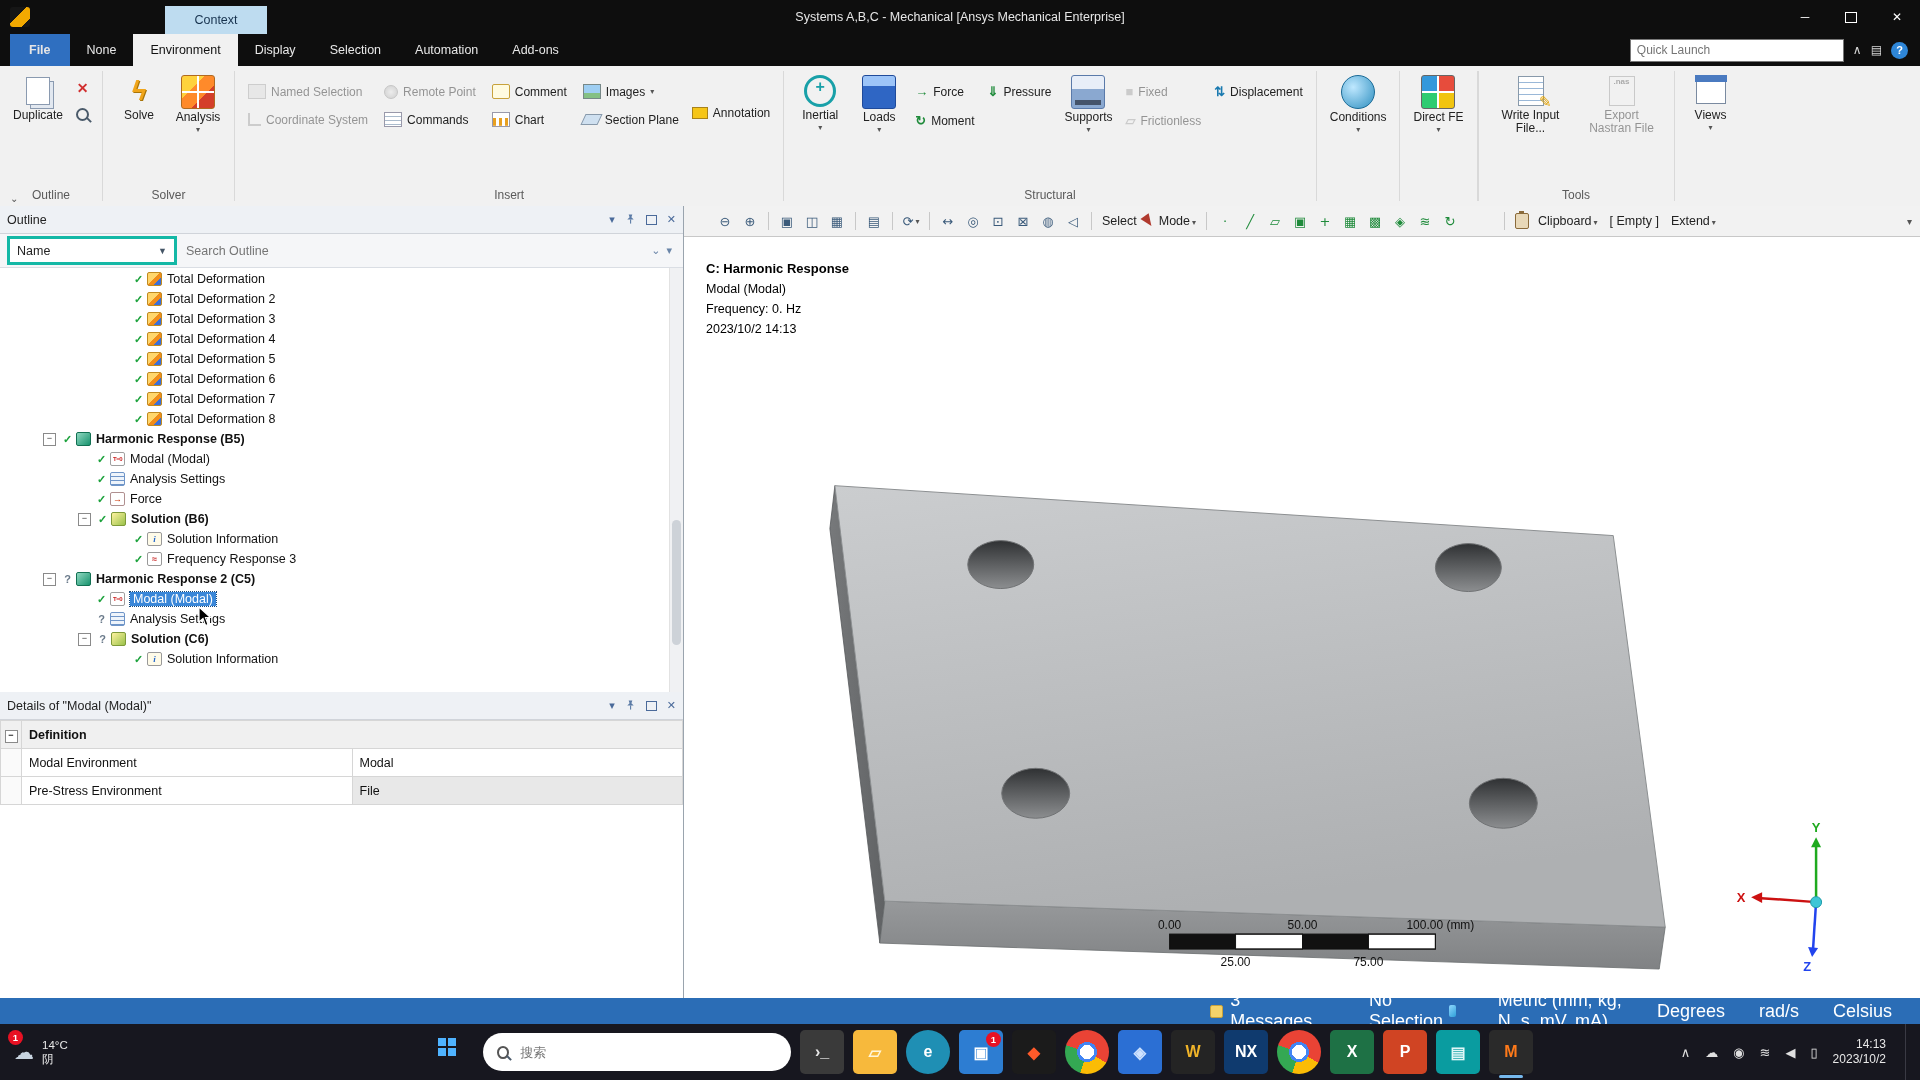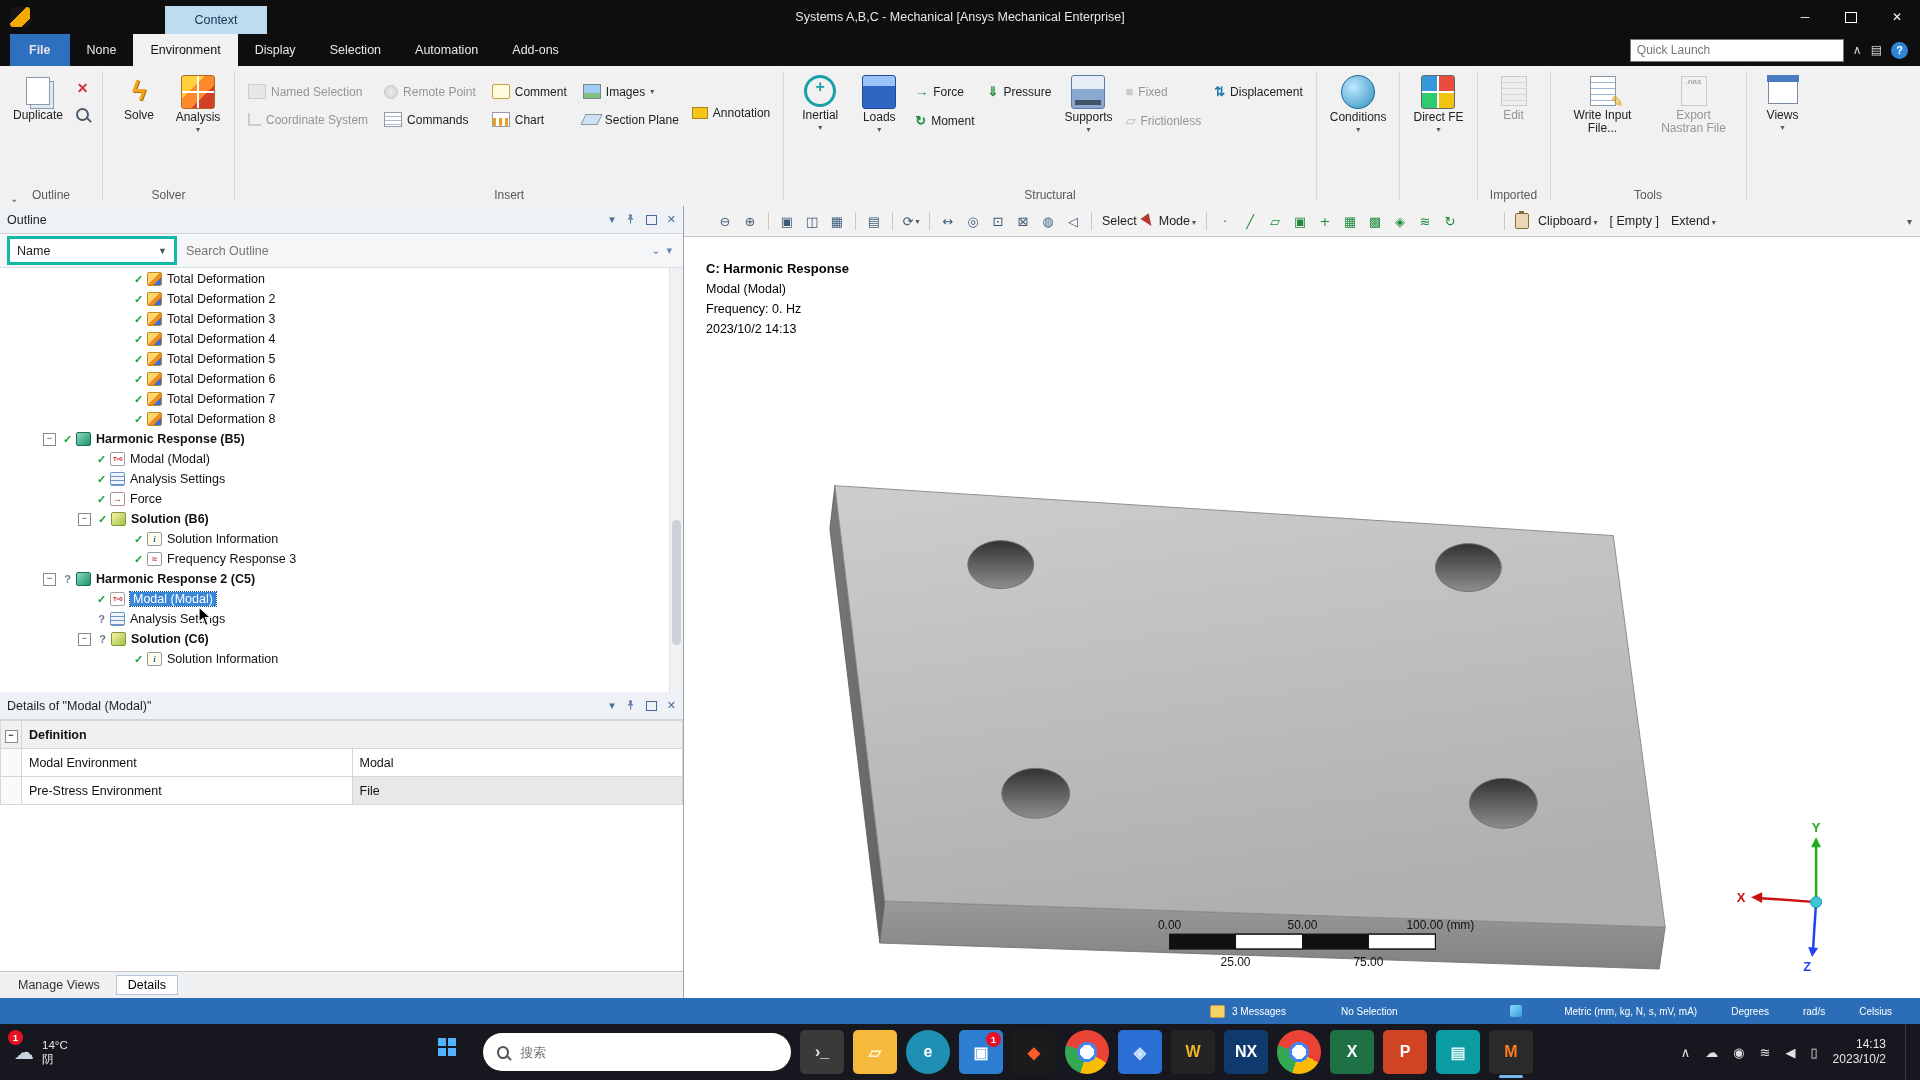--- a/index.html
+++ b/index.html
@@ -176,21 +176,21 @@
   .gright{margin-left:36px;display:flex;align-items:center;gap:6px;}
   .goverflow{margin-left:auto;color:#555;font-size:10px;}
 
   .viewport{flex:1;position:relative;background:#fff;overflow:hidden;}
   .viewport svg{position:absolute;inset:0;}
   .vp-ann{position:absolute;left:22px;top:22px;font-size:12.5px;color:#000;line-height:20px;}
   .vp-ann .b{font-weight:bold;font-size:13px;}
 
   
   .statusbar{position:absolute;left:0;right:0;top:998px;height:26px;background:#2b6db6;color:#fff;display:flex;
-             align-items:center;font-size:10px;}
+             align-items:center;font-size:18px;}
   .sb-msg{margin-left:1210px;display:flex;gap:7px;align-items:center;}
   .sb-bubble{width:13px;height:11px;background:#f5d36a;border:1px solid #c8a23c;border-radius:2px;}
   .sb-sel{margin-left:55px;}
   .sb-right{margin-left:auto;display:flex;gap:34px;padding-right:28px;align-items:center;}
   .sb-unit-ico{width:12px;height:12px;background:linear-gradient(135deg,#8fd8ff,#2fa0d8);border-radius:2px;display:inline-block;
                margin-right:-26px;}
   .sb-units{margin-left:34px;}
 
   
   .taskbar{position:absolute;left:0;right:0;top:1024px;height:56px;background:#17171f;color:#e8e8e8;}
@@ -415,31 +415,20 @@
         <button class="rbig">
           <span class="bicon ic-directfe"></span>
           <span class="rl">Direct FE</span>
           <span class="dd-arrow">▾</span>
         </button>
       </div>
       <div class="rgrouplabel"></div>
     </div>
     <div class="rsep"></div>
 
-    <div class="rgroup">
-      <div class="rcontent">
-        <button class="rbig disabled">
-          <span class="bicon">
-              <span class="ic-edit"></span>
-            </span>
-          <span class="rl">Edit</span>
-        </button>
-      </div>
-      <div class="rgrouplabel">Imported</div>
-    </div>
     <div class="rsep"></div>
 
     <div class="rgroup">
       <div class="rcontent">
         <button class="rbig">
           <span class="bicon">
               <span class="ic-write"></span>
             </span>
           <span class="rl">Write Input File...</span>
         </button>
@@ -638,24 +627,20 @@
             <td>Modal</td>
           </tr>
           <tr>
             <td class="exp-cell"></td>
             <td class="lbl">Pre-Stress Environment</td>
             <td class="val-ro">File</td>
           </tr>
         </tbody>
           </table>
         <div class="dfill"></div>
-        <div class="panel-tabs">
-          <span class="ptab">Manage Views</span>
-          <span class="ptab active">Details</span>
-        </div>
       </div>
     </div>
 
     <div class="right">
       <div class="gtb">
         <span id="gtb-nav" style="display:flex;align-items:center;gap:3px;">
             <span class="gico">⊖</span>
             <span class="gico">⊕</span>
             <span class="gsep"></span>
             <span class="gico">▣</span>

